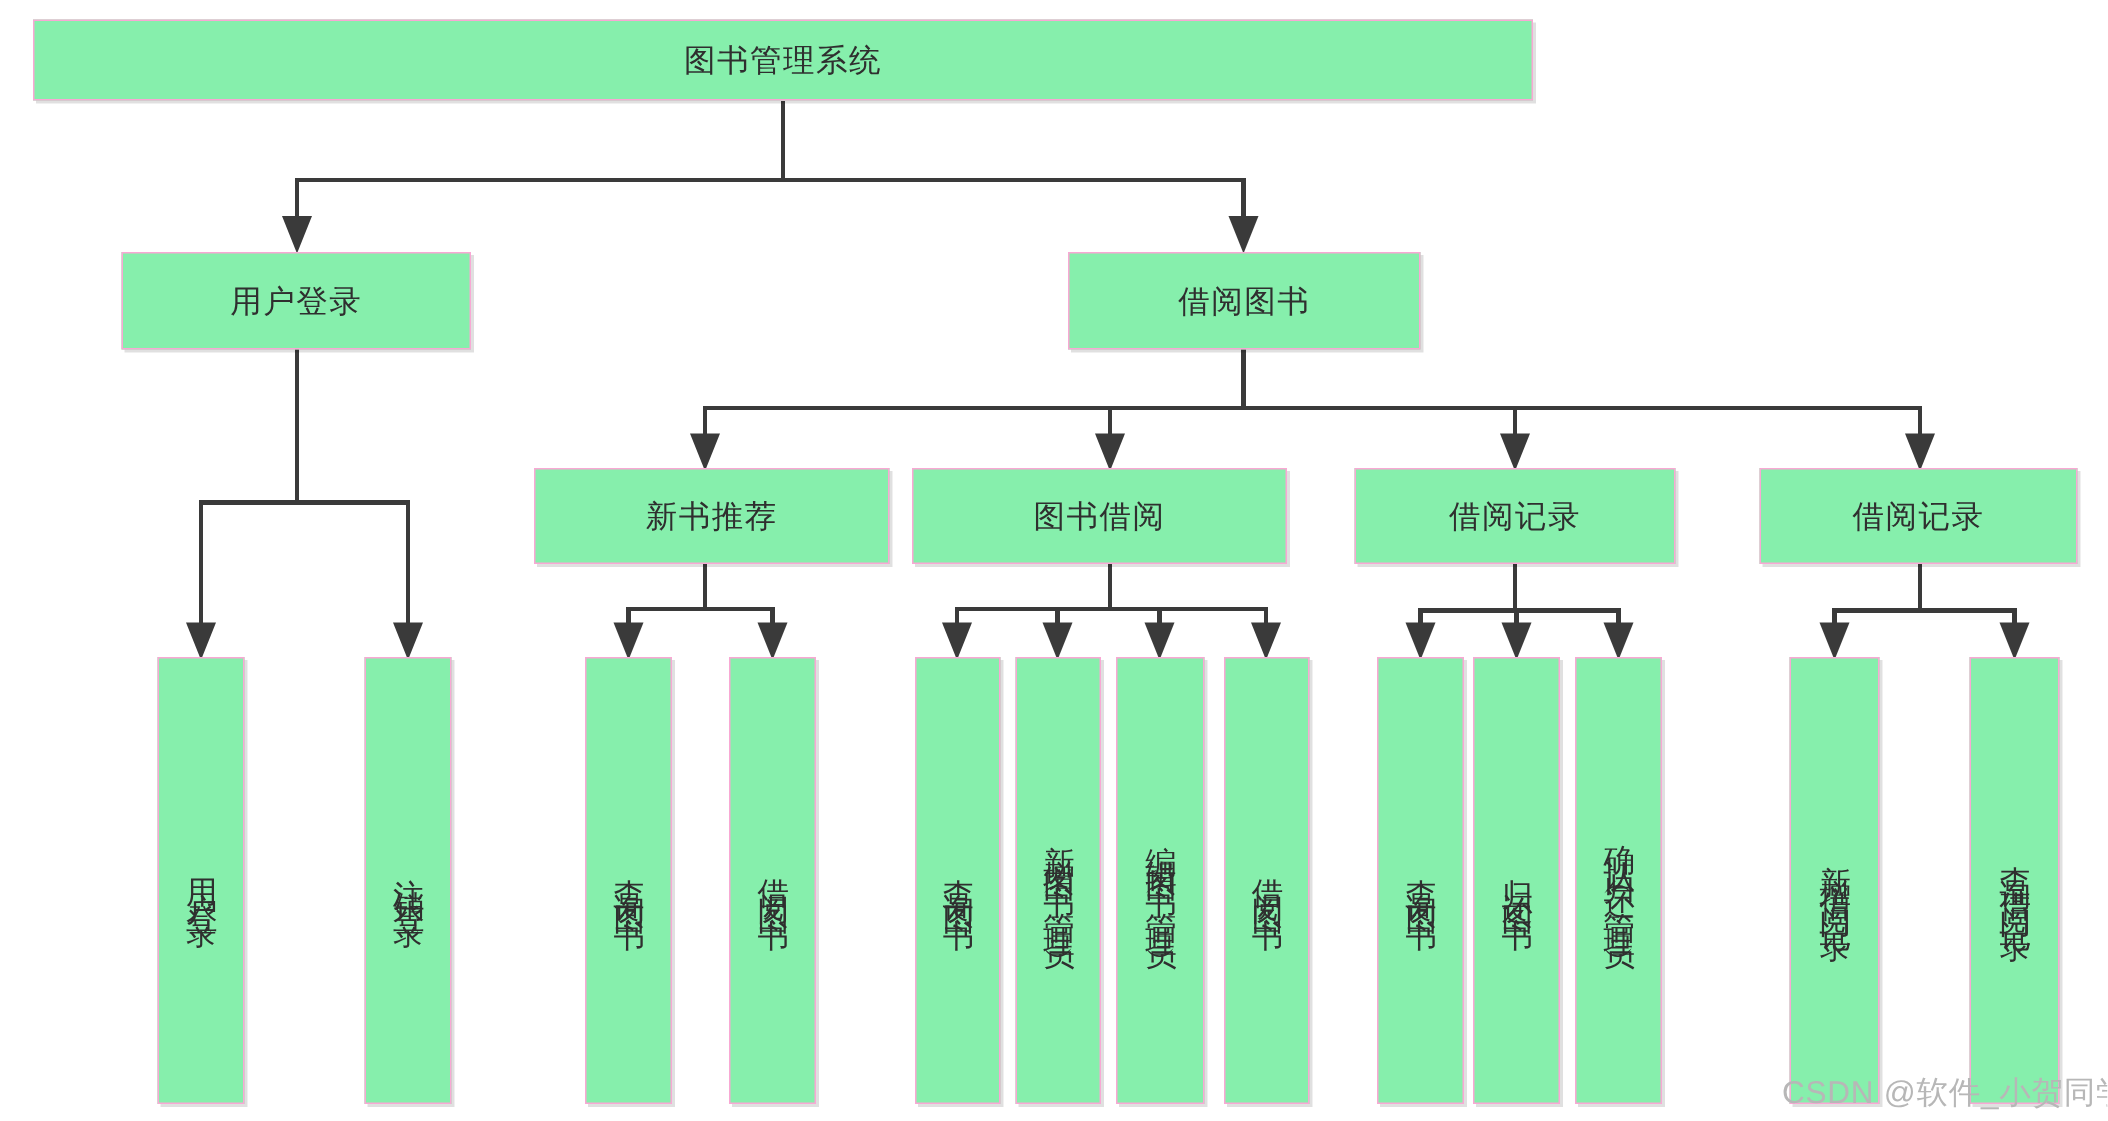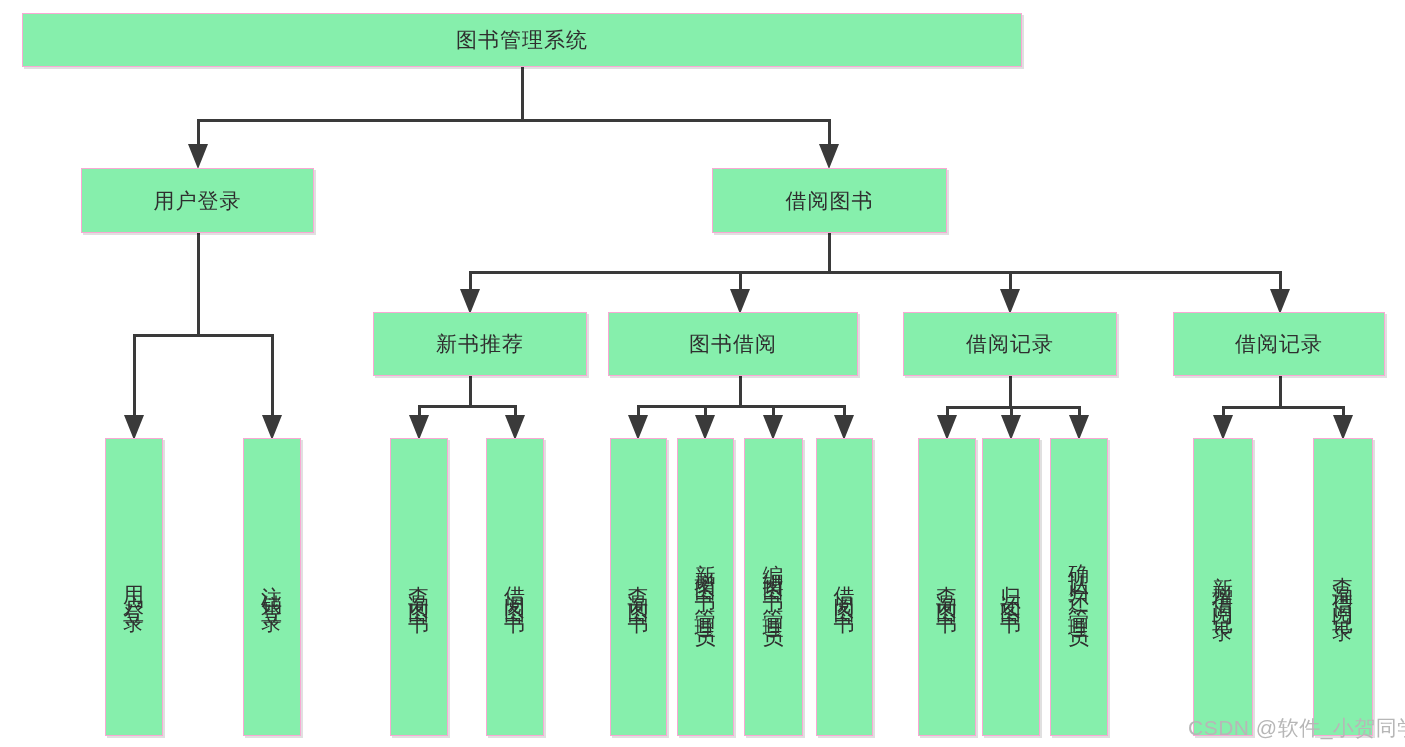--- a/index.html
+++ b/index.html
@@ -115,21 +115,21 @@
     <span class="lbl">图书管理系统</span>
   </div>
 
   <div class="node h" style="left:81px;top:168px;width:233px;height:65px">
     <span class="lbl">用户登录</span>
   </div>
   <div class="node h" style="left:712px;top:168px;width:235px;height:65px">
     <span class="lbl">借阅图书</span>
   </div>
 
-  <div class="node h" style="left:373px;top:312px;width:214px;height:64px">
+  <div class="node h" style="left:356px;top:312px;width:237px;height:64px">
     <span class="lbl">新书推荐</span>
   </div>
   <div class="node h" style="left:608px;top:312px;width:250px;height:64px">
     <span class="lbl">图书借阅</span>
   </div>
   <div class="node h" style="left:903px;top:312px;width:214px;height:64px">
     <span class="lbl">借阅记录</span>
   </div>
   <div class="node h" style="left:1173px;top:312px;width:212px;height:64px">
     <span class="lbl">借阅记录</span>

